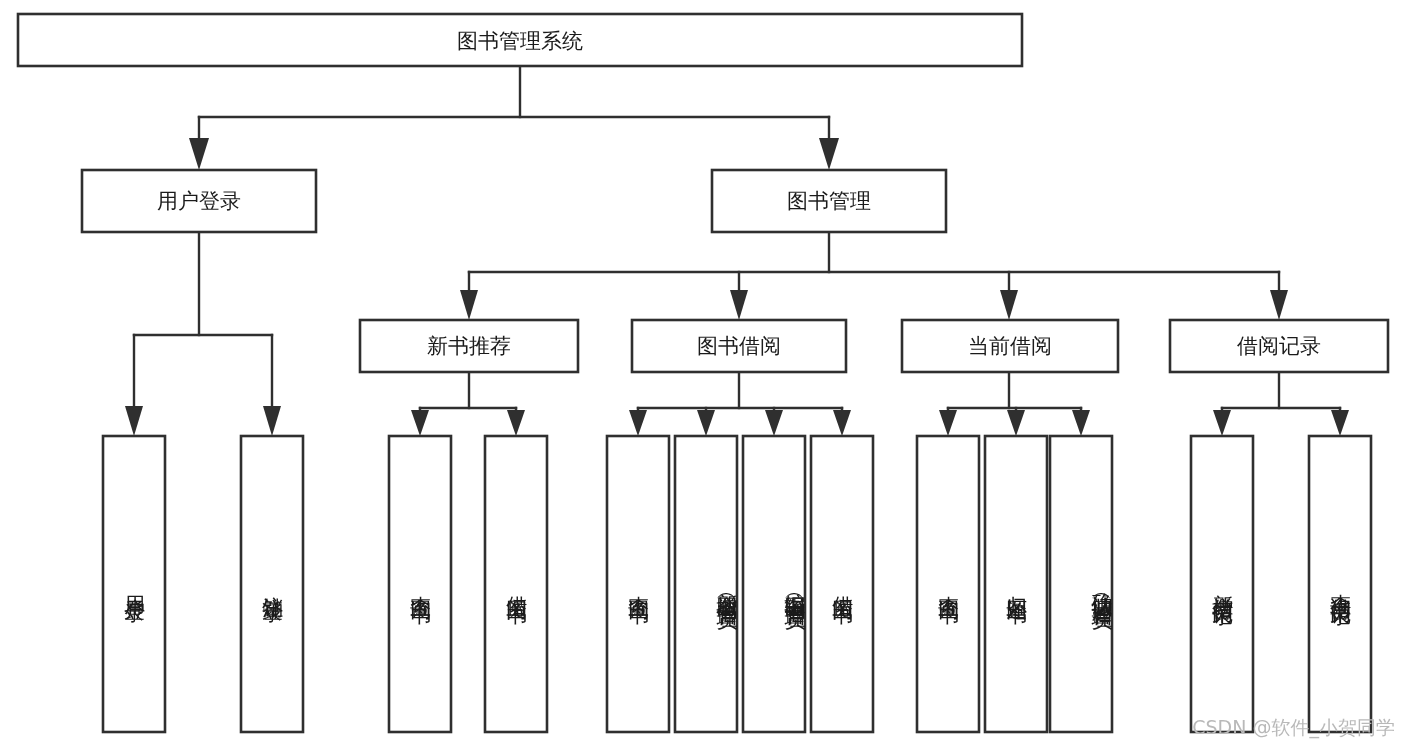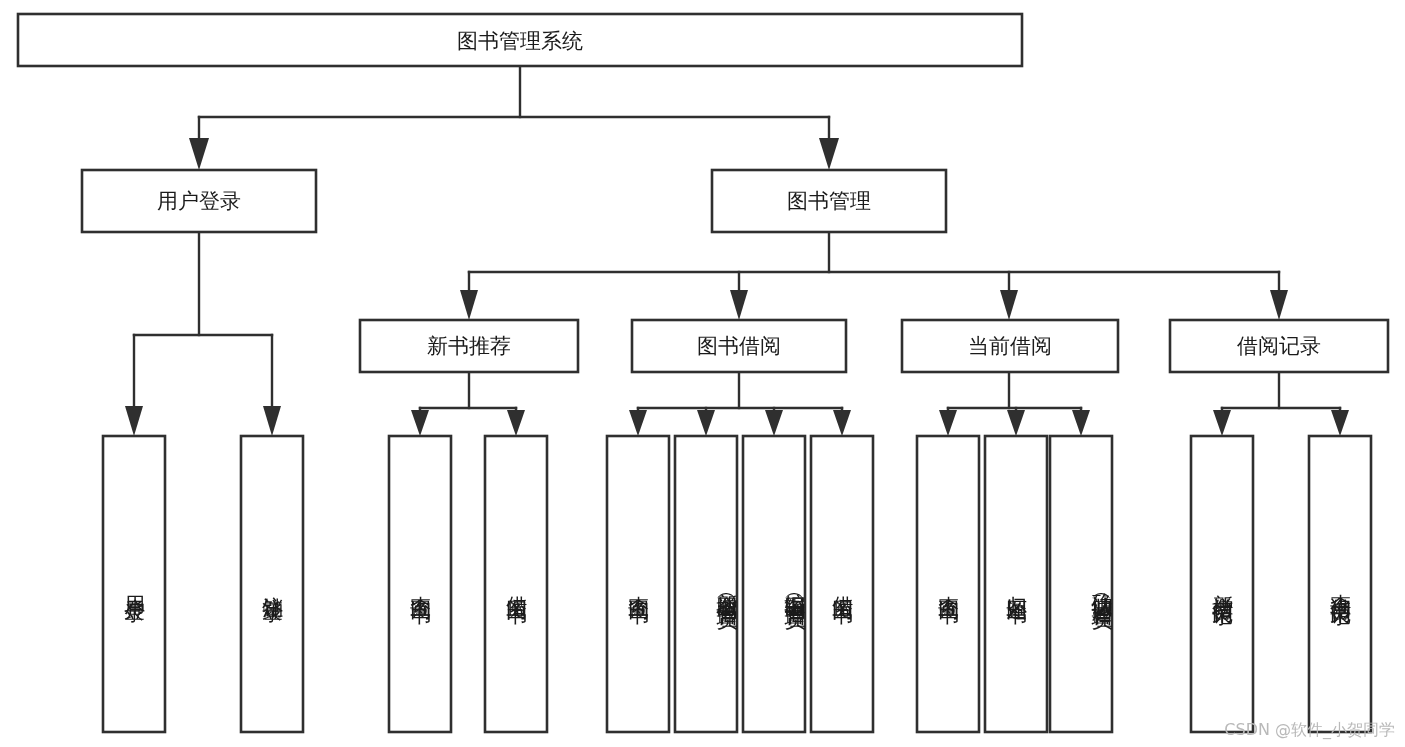--- a/index.html
+++ b/index.html
@@ -60,21 +60,21 @@
     white-space: nowrap;
     text-align: center;
     pointer-events: none;
     user-select: none;
   }
   #watermark {
     position: absolute;
     right: 10px;
     bottom: 6px;
     font-family: "DejaVu Sans", "Liberation Sans", sans-serif;
-    font-size: 16px;
+    font-size: 19px;
     color: #b9b9b9;
     white-space: nowrap;
     user-select: none;
     pointer-events: none;
   }
 </style>
 </head>
 <body>
 
 <div id="diagram-root">

